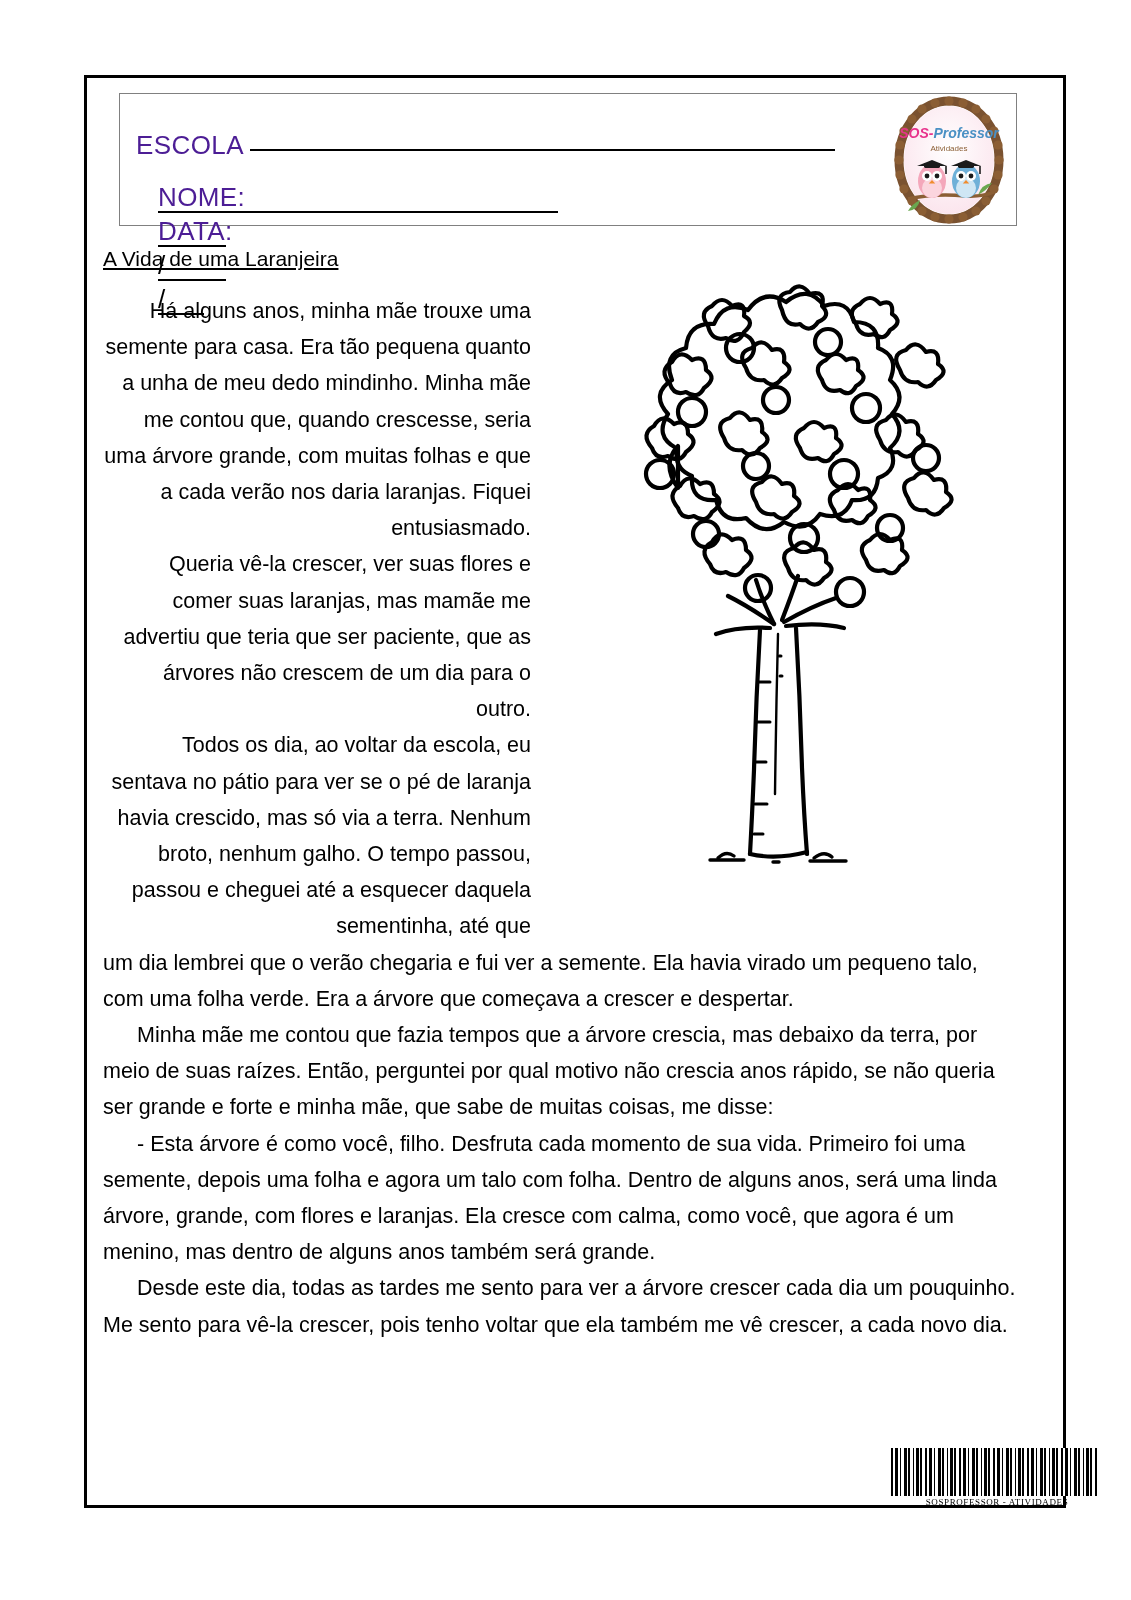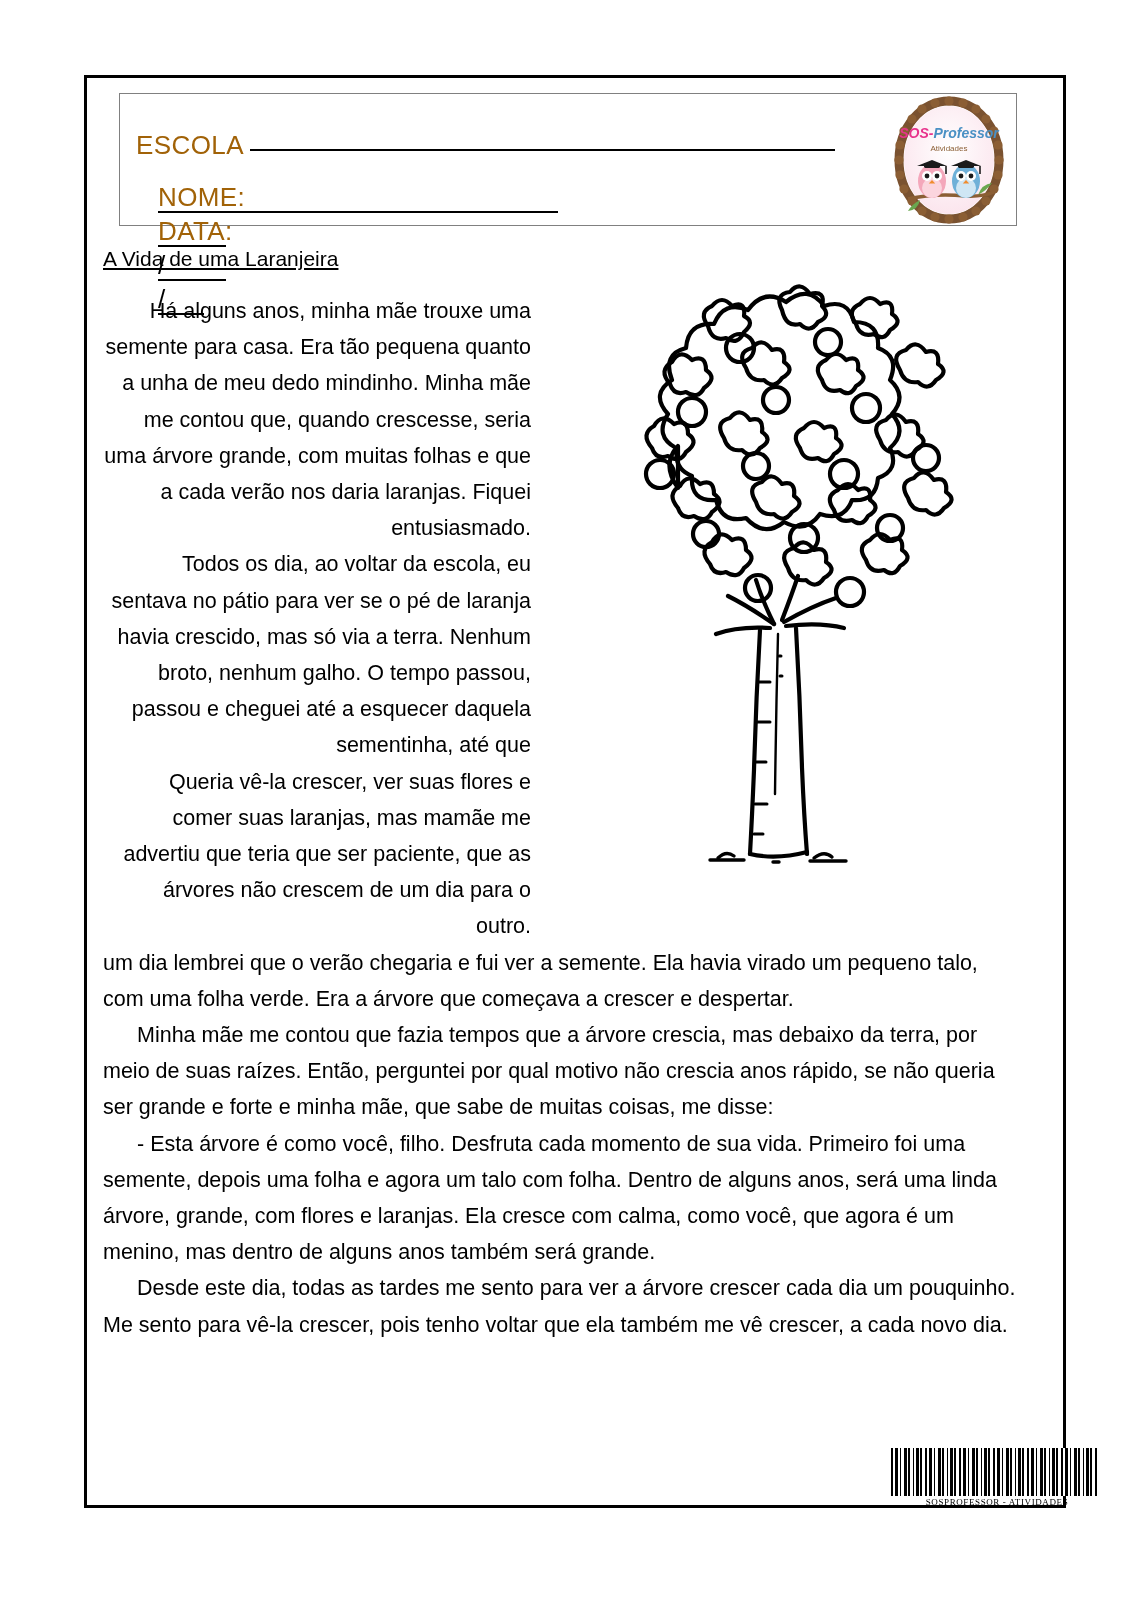--- a/index.html
+++ b/index.html
@@ -45,21 +45,21 @@
     align-items: baseline;
     white-space: nowrap;
   }
   #row-escola { top: 36px; }
   #row-nome   { top: 88px; flex-direction: column; }
 
   .field-label {
     font-family: "Liberation Sans", sans-serif;
     font-size: 26px;
     letter-spacing: 0.4px;
-    color: #a16207;
+    color: #4c1d95;
   }
   .blank-line {
     display: inline-block;
     border-bottom: 2.5px solid #000;
     height: 1px;
     position: relative;
     top: -3px;
   }
   #escola-blank { width: 585px; margin-left: 6px; }
   #nome-blank   { width: 400px; margin-left: 12px; }
@@ -355,22 +355,22 @@
 </svg>
 
 <div id="article">
 
   <div>
     <span id="article-title">A Vida de uma Laranjeira</span>
   </div>
 
   <div class="narrow-col">
     <p>Há alguns anos, minha mãe trouxe uma semente para casa. Era tão pequena quanto a unha de meu dedo mindinho. Minha mãe me contou que, quando crescesse, seria uma árvore grande, com muitas folhas e que a cada verão nos daria laranjas. Fiquei entusiasmado.</p>
+    <p>Queria vê-la crescer, ver suas flores e comer suas laranjas, mas mamãe me advertiu que teria que ser paciente, que as árvores não crescem de um dia para o outro.</p>
     <p>Todos os dia, ao voltar da escola, eu sentava no pátio para ver se o pé de laranja havia crescido, mas só via a terra. Nenhum broto, nenhum galho. O tempo passou, passou e cheguei até a esquecer daquela sementinha, até que</p>
-    <p>Queria vê-la crescer, ver suas flores e comer suas laranjas, mas mamãe me advertiu que teria que ser paciente, que as árvores não crescem de um dia para o outro.</p>
   </div>
 
   <div class="wide-col">
     <p class="no-indent">um dia lembrei que o verão chegaria e fui ver a semente. Ela havia virado um pequeno talo, com uma folha verde. Era a árvore que começava a crescer e despertar.</p>
     <p>Minha mãe me contou que fazia tempos que a árvore crescia, mas debaixo da terra, por meio de suas raízes. Então, perguntei por qual motivo não crescia anos rápido, se não queria ser grande e forte e minha mãe, que sabe de muitas coisas, me disse:</p>
     <p>- Esta árvore é como você, filho. Desfruta cada momento de sua vida. Primeiro foi uma semente, depois uma folha e agora um talo com folha. Dentro de alguns anos, será uma linda árvore, grande, com flores e laranjas. Ela cresce com calma, como você, que agora é um menino, mas dentro de alguns anos também será grande.</p>
     <p>Desde este dia, todas as tardes me sento para ver a árvore crescer cada dia um pouquinho. Me sento para vê-la crescer, pois tenho voltar que ela também me vê crescer, a cada novo dia.</p>
   </div>
 
 </div>

